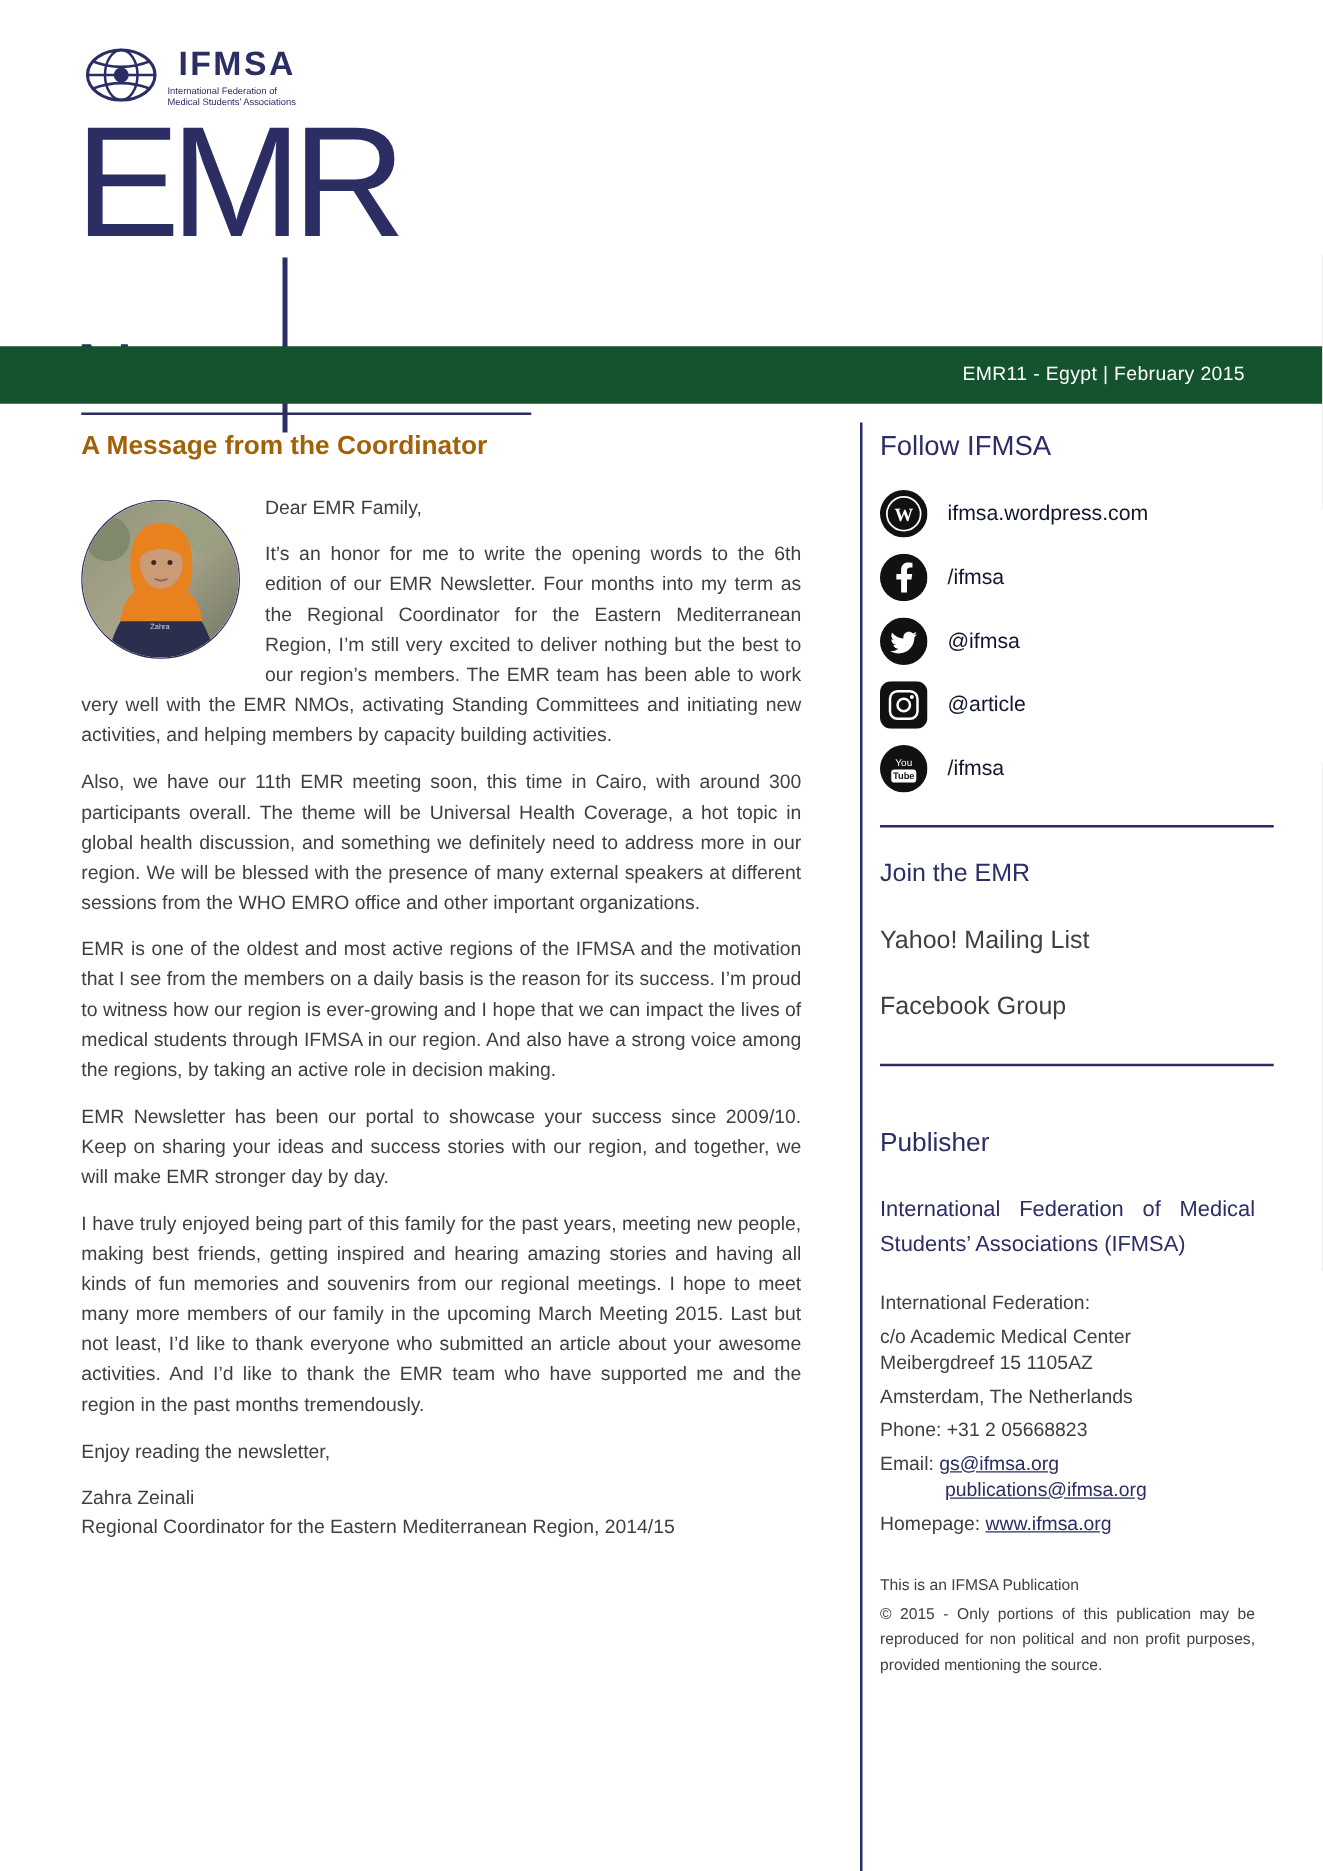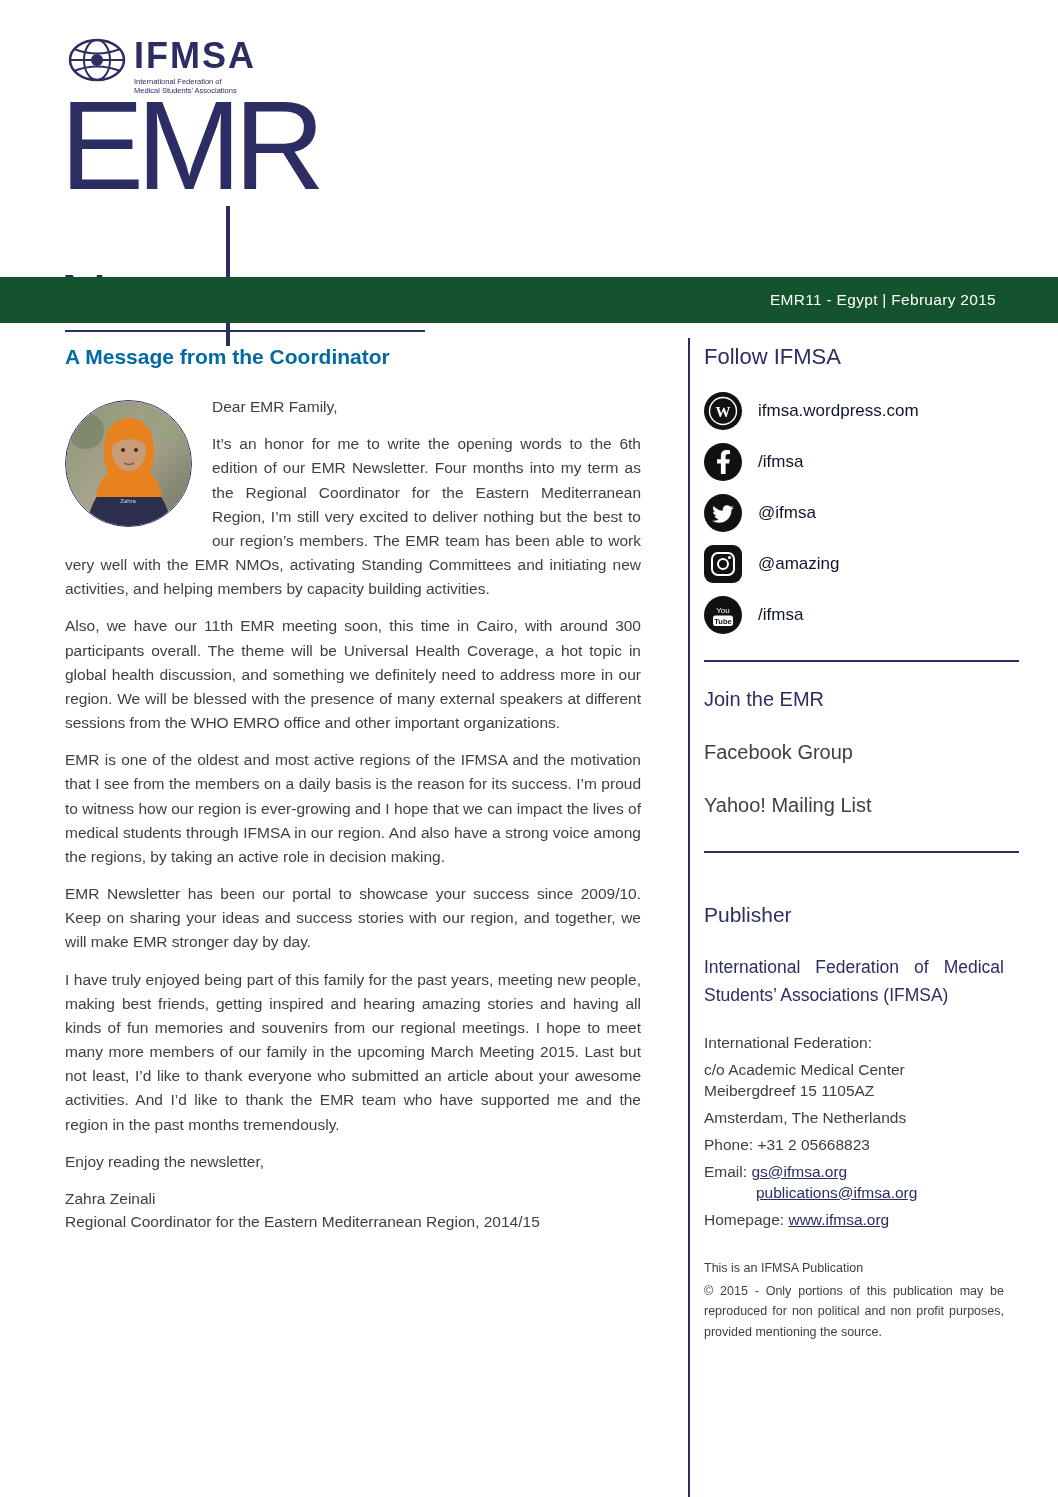--- a/index.html
+++ b/index.html
@@ -9,42 +9,42 @@
     margin:0 auto;
     background:#ffffff;
     font-family:"Liberation Sans", sans-serif;
     overflow:hidden;
   }
 
   
   .logo{position:absolute;left:68px;top:38px;display:flex;align-items:flex-start;gap:8px;}
   .logo-globe{width:58px;height:44px;flex:0 0 auto;}
   .logo-text{line-height:1;}
-  .logo-name{font-size:36px;font-weight:bold;color:#2b2d63;letter-spacing:2px;text-align:right;}
+  .logo-name{font-size:27px;font-weight:bold;color:#2b2d63;letter-spacing:2px;text-align:right;}
   .logo-sub{font-size:7.5px;color:#2b2d63;margin-top:3px;line-height:1.25;}
 
   
   .m-title{position:absolute;left:60px;top:86px;color:#2b2d63;line-height:0.95;}
   .m-emr{font-size:126px;letter-spacing:-0.06em;font-weight:400;}
   .m-news{font-size:66px;letter-spacing:-0.01em;font-weight:400;}
   .stem{display:inline-block;width:4px;height:140px;background:#2b2d63;margin:0 4px;vertical-align:-25px;}
 
   
   .banner{
     position:absolute;left:0;top:277px;width:100%;height:46px;
     background:#14532d;color:#ffffff;
     font-size:15.5px;letter-spacing:.3px;
     display:flex;align-items:center;justify-content:flex-end;
     box-sizing:border-box;padding-right:62px;
   }
 
   
   .left-col{position:absolute;left:65px;top:330px;width:576px;}
   .rule-top{width:360px;height:2px;background:#2b2d63;margin-bottom:13px;}
-  .msg-heading{font-size:21px;font-weight:600;color:#0369a1;margin:0 0 26px 0;}
+  .msg-heading{font-size:21px;font-weight:600;color:#a16207;margin:0 0 26px 0;}
   .msg-body{font-size:15.5px;line-height:1.56;color:#3f3f42;text-align:justify;}
   .photo{
     float:left;width:125px;height:125px;border-radius:50%;
     margin:5px 20px 12px 0;overflow:hidden;border:1px solid #2b2d63;
   }
   .msg-body p{margin:0 0 13px 0;}
   .salutation{margin-bottom:13px;}
   .closing{margin:0 0 26px 0;text-align:left;}
   .signature{text-align:left;line-height:1.5;}
 
@@ -184,38 +184,38 @@
       <span class="social-label">@ifmsa</span>
     </div>
 
     <div class="social-row">
       <svg class="social-icon" viewBox="0 0 38 38">
         <rect x="0" y="0" width="38" height="38" rx="9" fill="#111111"></rect>
         <rect x="8" y="8" width="22" height="22" rx="6" fill="none" stroke="#ffffff" stroke-width="2"></rect>
         <circle cx="19" cy="19" r="5" fill="none" stroke="#ffffff" stroke-width="2"></circle>
         <circle cx="25.5" cy="12.5" r="1.6" fill="#ffffff"></circle>
       </svg>
-      <span class="social-label">@amazing</span>
+      <span class="social-label">@article</span>
     </div>
 
     <div class="social-row">
       <svg class="social-icon" viewBox="0 0 38 38">
         <circle cx="19" cy="19" r="19" fill="#111111"></circle>
         <text x="19" y="17" font-size="8" fill="#ffffff" text-anchor="middle" font-family="Liberation Sans, sans-serif">You</text>
         <rect x="9" y="19.5" width="20" height="10.5" rx="2.5" fill="#ffffff"></rect>
         <text x="19" y="27.5" font-size="7.5" font-weight="bold" fill="#111111" text-anchor="middle" font-family="Liberation Sans, sans-serif">Tube</text>
       </svg>
       <span class="social-label">/ifmsa</span>
     </div>
 
     <div class="divider"></div>
 
     <div class="join-heading">Join the EMR</div>
+    <div class="join-item">Yahoo! Mailing List</div>
     <div class="join-item">Facebook Group</div>
-    <div class="join-item">Yahoo! Mailing List</div>
 
     <div class="divider" style="margin-top:34px;"></div>
 
     <div class="pub-heading">Publisher</div>
     <div class="org-name">International Federation of Medical Students’ Associations (IFMSA)</div>
 
     <div class="contact">
       <div>International Federation:</div>
       <div class="tight">c/o Academic Medical Center</div>
       <div>Meibergdreef 15 1105AZ</div>

